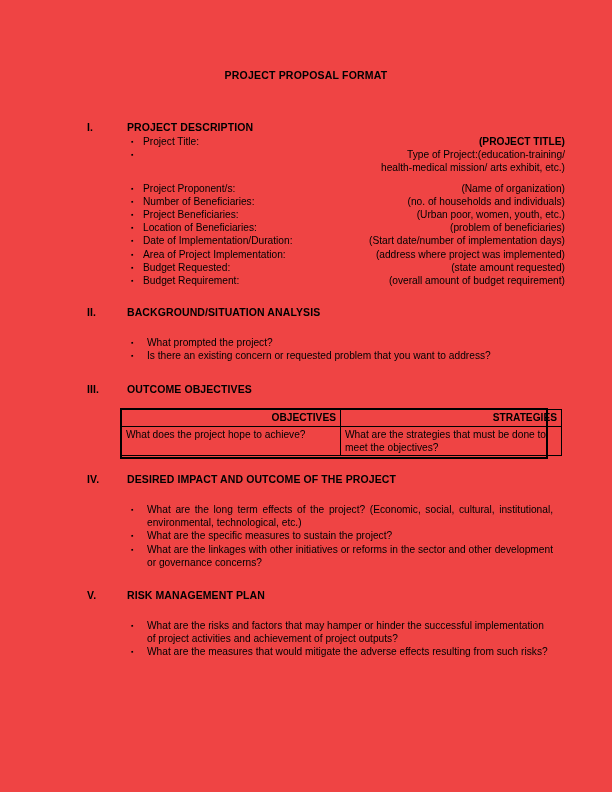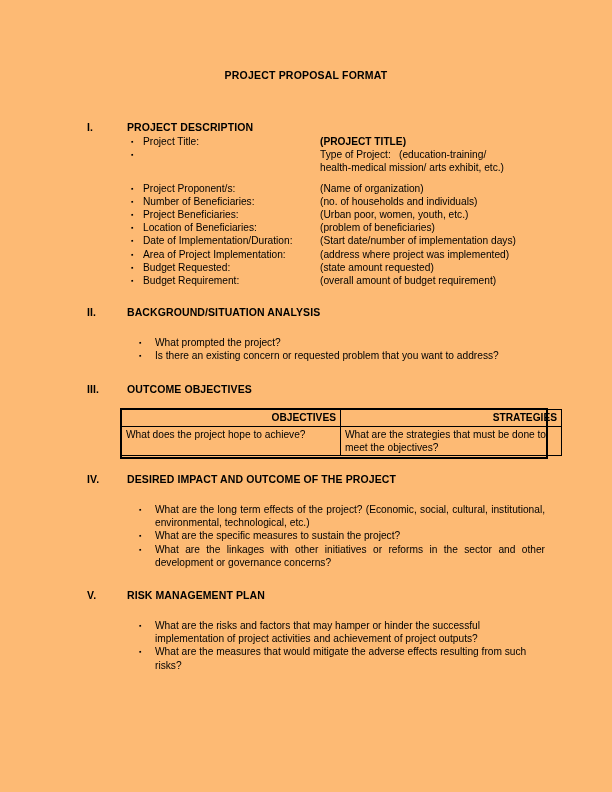--- a/index.html
+++ b/index.html
@@ -4,21 +4,21 @@
 <style>
   html, body {
     margin: 0;
     padding: 0;
     background: #ffffff;
   }
   .page {
     position: relative;
     width: 612px;
     height: 792px;
-    background: #fdba74;
+    background: #ef4444;
     font-family: "Liberation Sans", sans-serif;
     color: #000000;
     overflow: hidden;
   }
 
   
   .doc-title {
     position: absolute;
     left: 0;
     top: 69px;
@@ -50,21 +50,21 @@
   }
   .sec-title {
     position: absolute;
     left: 40px;
     top: 0;
     white-space: nowrap;
   }
 
   
   .blist {
-    margin: 12px;
+    margin: 4px;
     padding: 0;
     list-style: none;
   }
   .blist li {
     position: relative;
     padding-left: 56px;
     font-size: 10.2px;
     line-height: 13.2px;
     margin: 0;
   }
@@ -78,20 +78,21 @@
   .blist.justified li {
     text-align: justify;
   }
   .blist.justified li .txt {
     display: block;
   }
 
   
   .pd-rows {
     position: relative;
+    text-align: right;
   }
   .pd-row {
     position: relative;
     height: 13.2px;
     font-size: 10.2px;
     line-height: 13.2px;
   }
   .pd-row.tall { height: 26.4px; }
   .pd-bullet {
     position: absolute;

